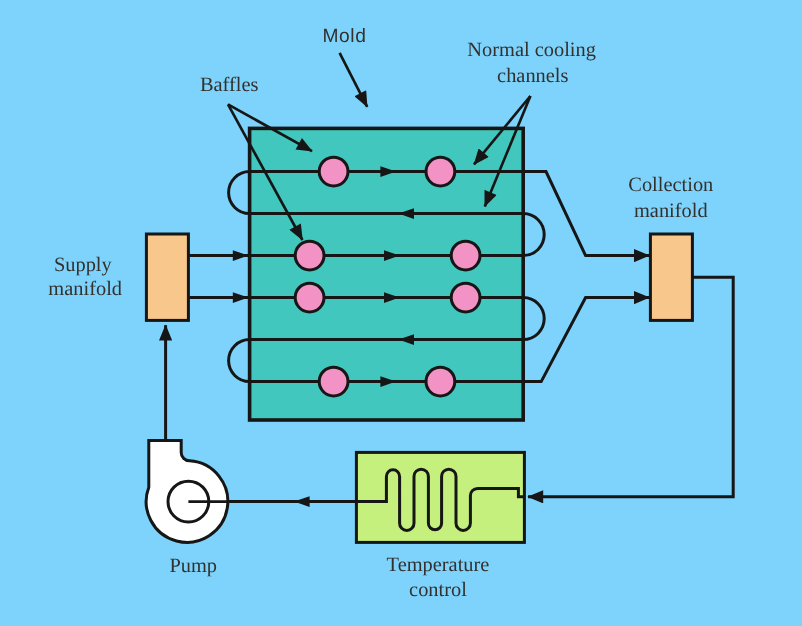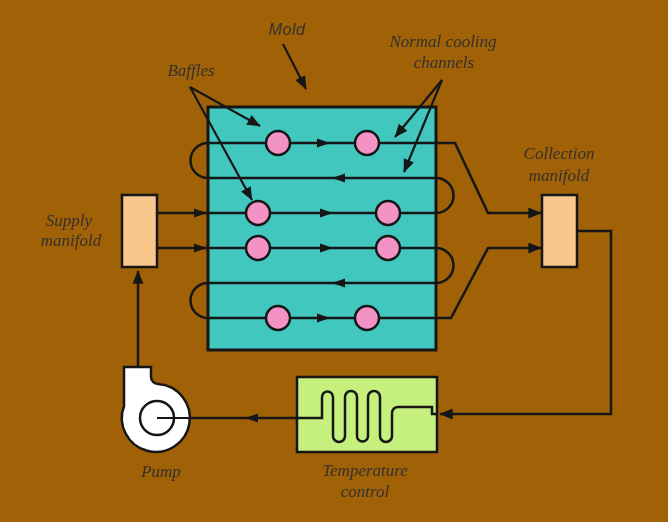--- a/index.html
+++ b/index.html
@@ -1,16 +1,16 @@
 <!DOCTYPE html>
 <html><head>
 <meta charset="utf-8">
 <style>
   html,body{margin:0;padding:0;background:#ffffff;}
-  .stage{position:relative;width:668px;height:522px;background:#a16207;overflow:hidden;font-style:italic;}
+  .stage{position:relative;width:668px;height:522px;background:#7dd3fc;overflow:hidden;}
   svg{display:block;}
   .lbl{font-family:"Liberation Serif","DejaVu Serif",serif;font-size:17px;}
   .lbl-sans{font-family:"Liberation Sans","DejaVu Sans",sans-serif;font-size:16px;letter-spacing:.5px;}
   .stroke{fill:none;stroke:#161616;stroke-width:2.5;}
   .thin{fill:none;stroke:#161616;stroke-width:2.2;}
   .ah{fill:#161616;stroke:none;}
 </style>
 </head>
 <body>
 

